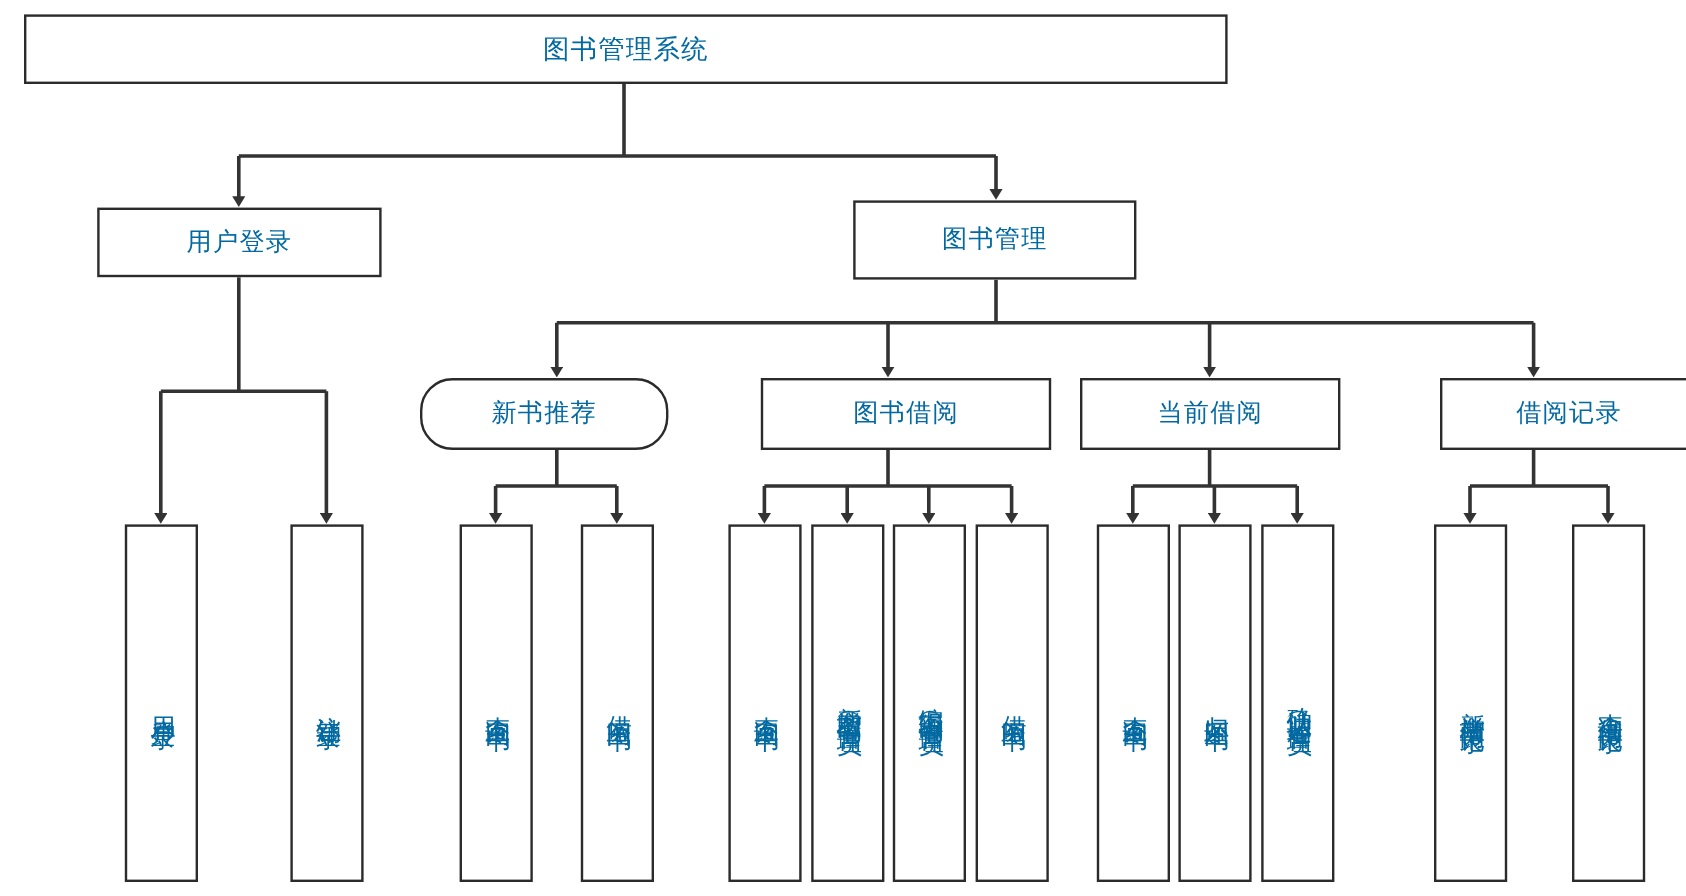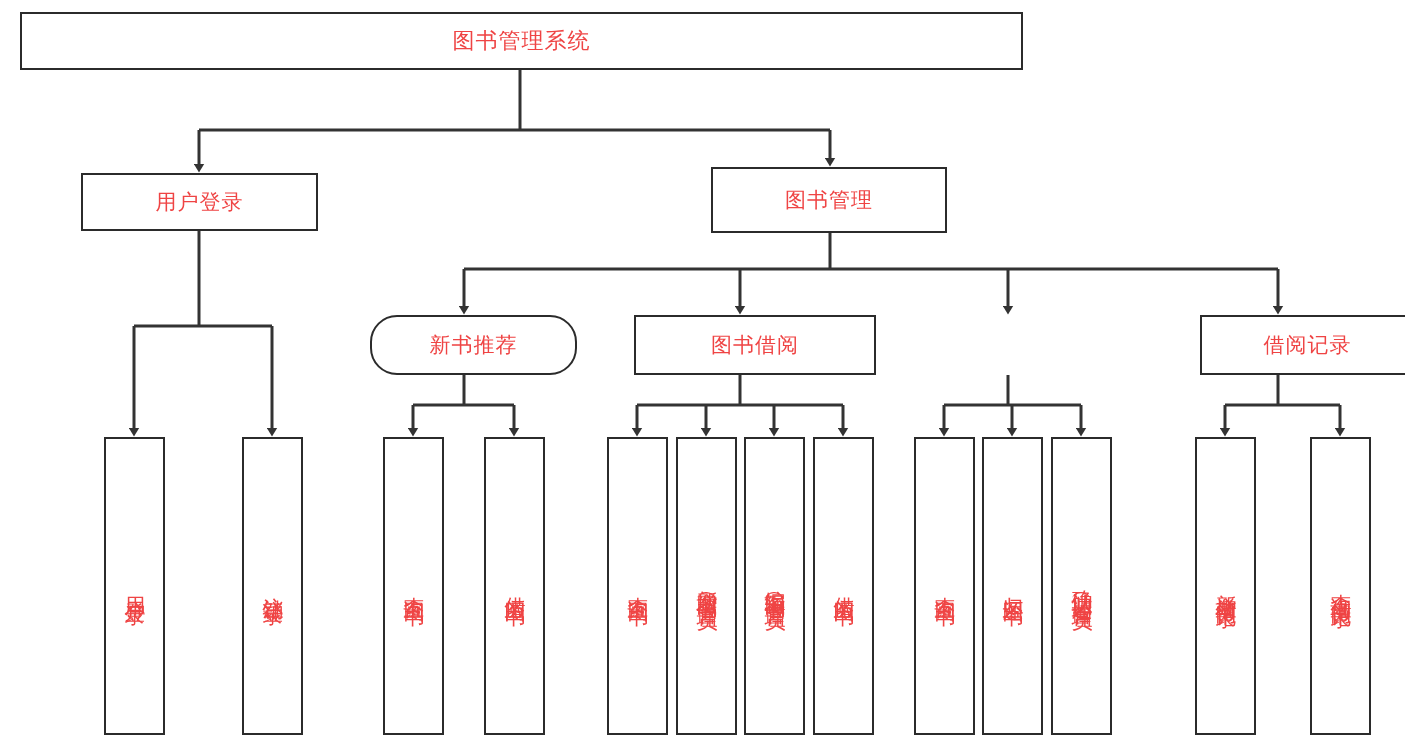--- a/index.html
+++ b/index.html
@@ -27,21 +27,21 @@
     pointer-events: none;
   }
   .node {
     position: absolute;
     box-sizing: border-box;
     border: 2px solid #2b2b2b;
     background: #ffffff;
     display: flex;
     align-items: center;
     justify-content: center;
-    color: #ef4444;
+    color: #0369a1;
     letter-spacing: 1px;
   }
   
   .node.horiz {
     font-size: 21px;
     line-height: 1.1;
     white-space: nowrap;
   }
   .node.root {
     font-size: 22px;
@@ -133,26 +133,29 @@
     <span class="lbl">图书管理系统</span>
   </div>
 
   <div class="node horiz" style="left:81px; top:173px; width:237px; height:58px;">
     <span class="lbl">用户登录</span>
   </div>
   <div class="node horiz" style="left:711px; top:167px; width:236px; height:66px;text-align:right;">
     <span class="lbl">图书管理</span>
   </div>
 
-  <div class="node horiz" style="left:370px; top:315px; width:207px; height:60px;border-radius:27px;">
+  <div class="node horiz" style="left:350px; top:315px; width:207px; height:60px;border-radius:27px;">
     <span class="lbl">新书推荐</span>
   </div>
   <div class="node horiz" style="left:634px; top:315px; width:242px; height:60px;">
     <span class="lbl">图书借阅</span>
   </div>
+  <div class="node horiz" style="left:900px; top:315px; width:217px; height:60px;">
+    <span class="lbl">当前借阅</span>
+  </div>
   <div class="node horiz" style="left:1172px; top:315px; width:215px; height:60px;margin-left:28px;">
     <span class="lbl">借阅记录</span>
   </div>
 
   <div class="node vert" style="left:104px; top:437px; width:61px; height:298px;">
     <span class="lbl">用户登录</span>
   </div>
   <div class="node vert" style="left:242px; top:437px; width:61px; height:298px;">
     <span class="lbl">注销登录</span>
   </div>

